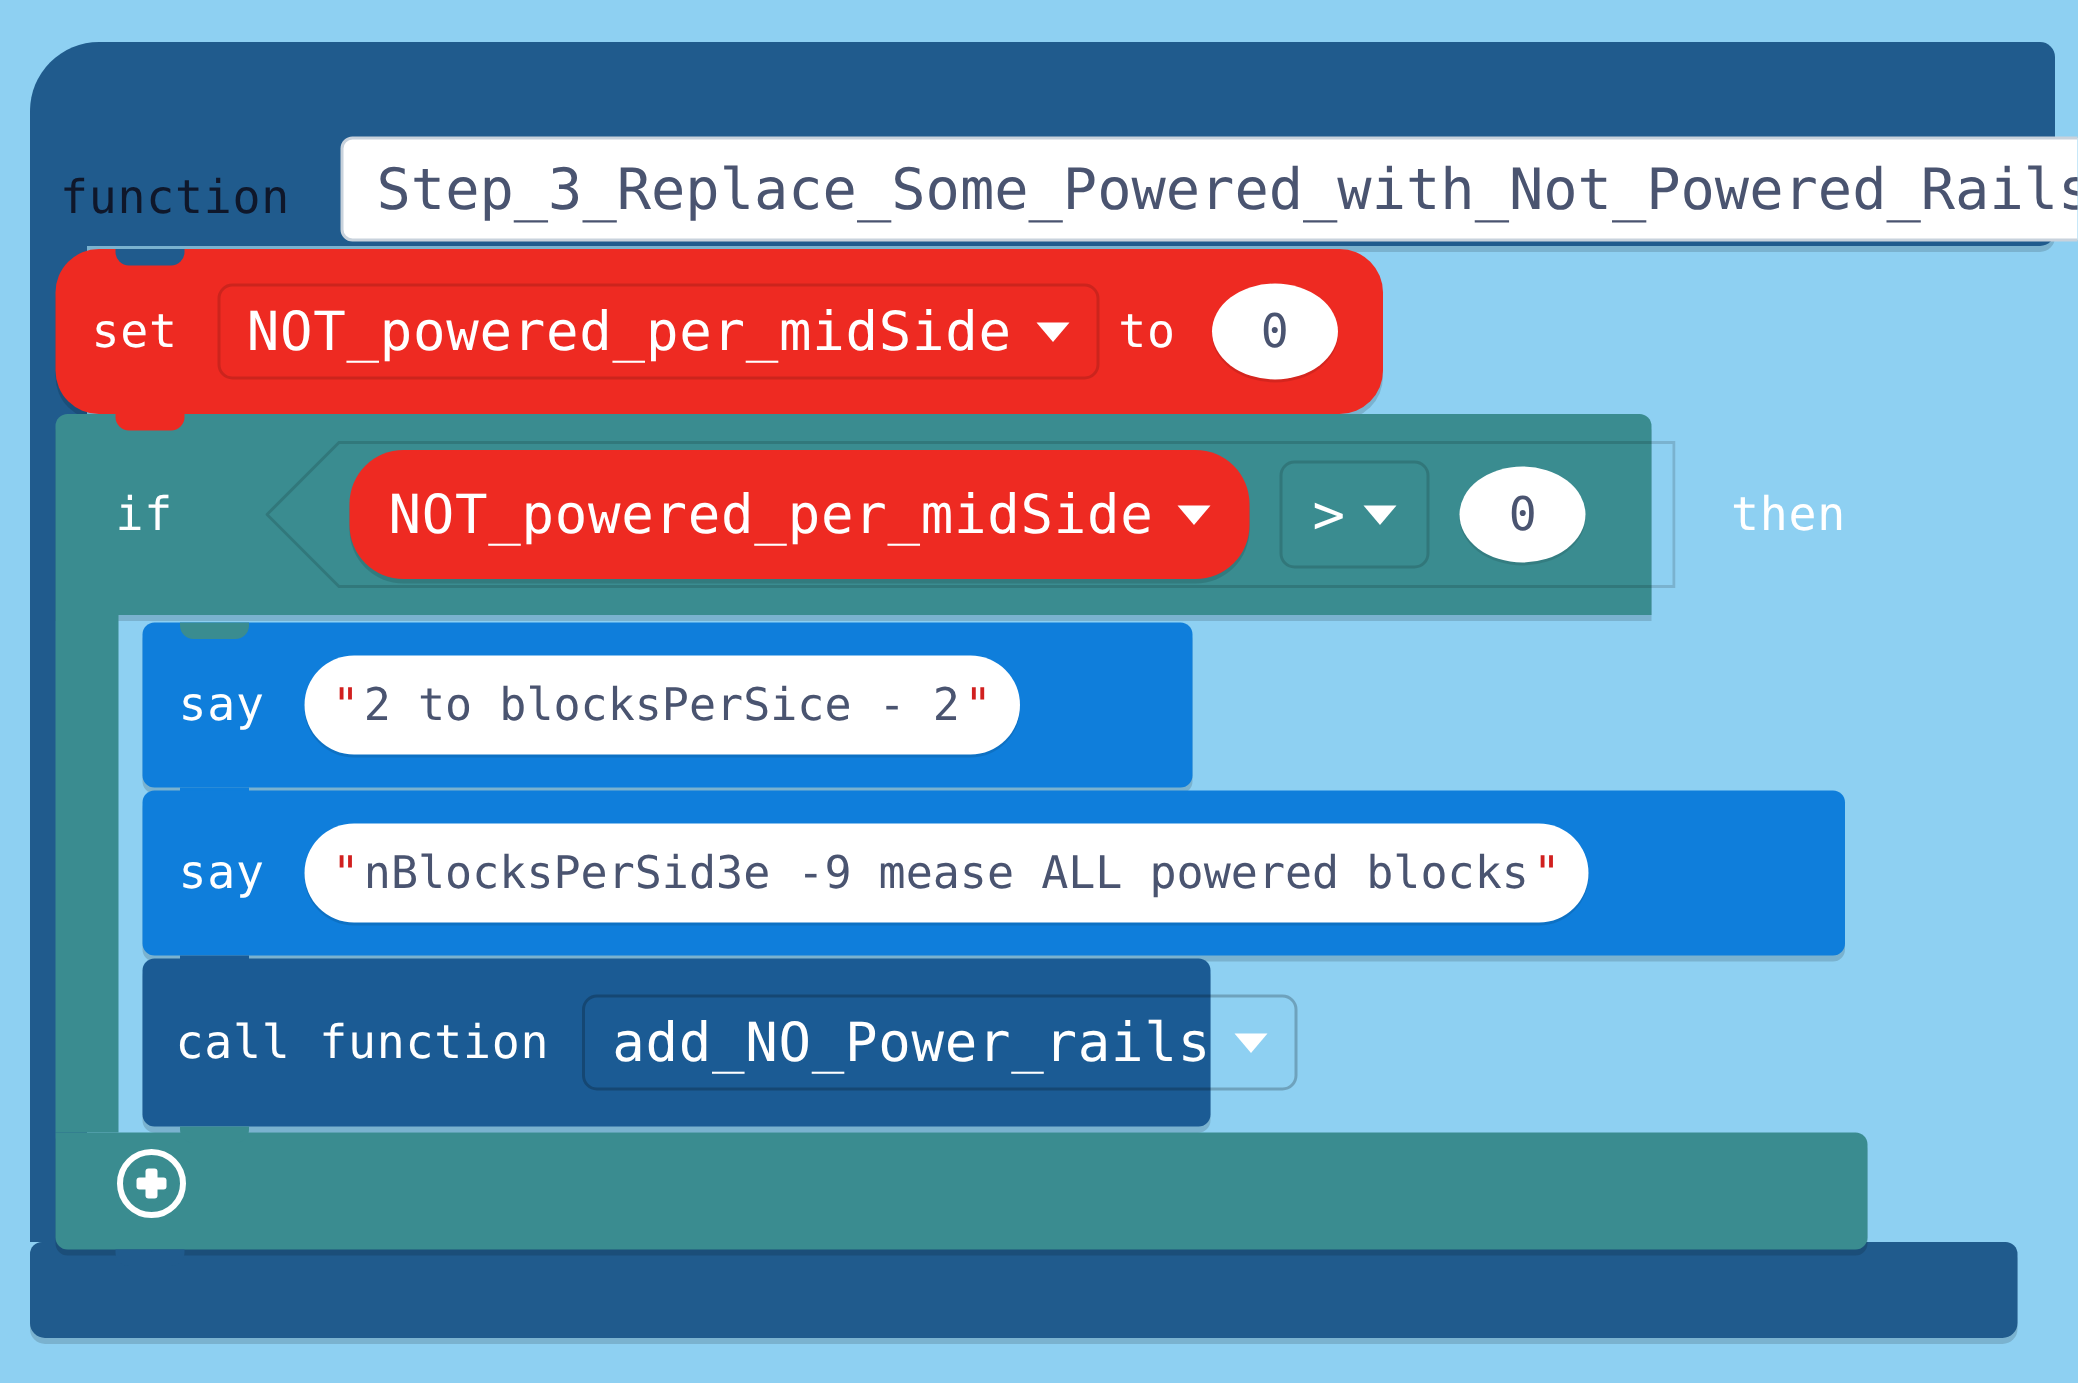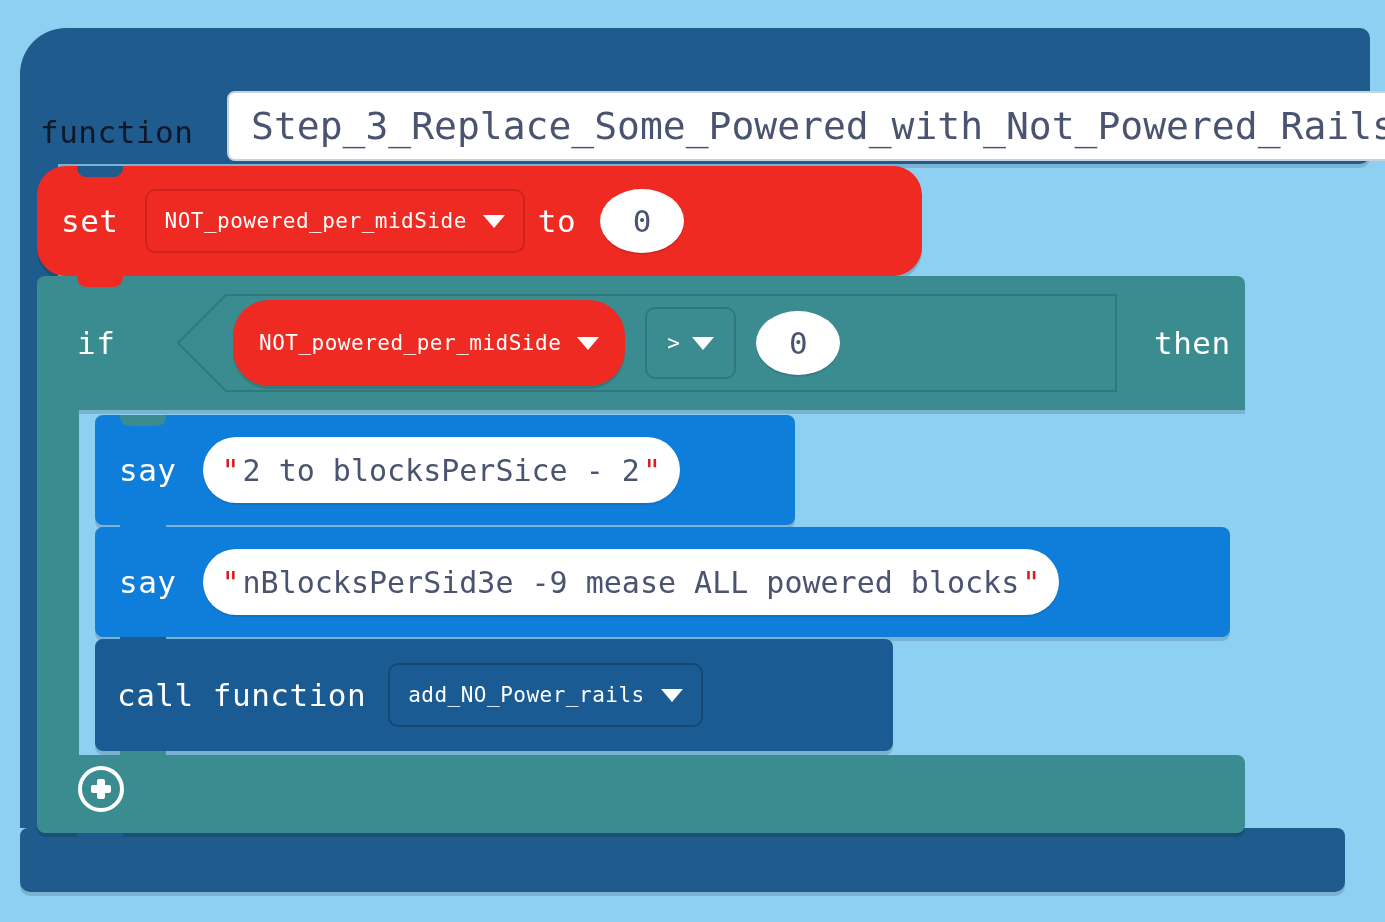--- a/index.html
+++ b/index.html
@@ -119,21 +119,21 @@
     align-items: center;
     gap: 16px;
     height: 64px;
     border: 2px solid rgba(0,0,0,0.14);
     border-radius: 10px;
     padding: 0 18px;
     box-sizing: border-box;
   }
   .dd-text {
     color: #ffffff;
-    font-size: 21px;
+    font-size: 36px;
     white-space: nowrap;
     letter-spacing: 0.5px;
   }
   .caret {
     width: 0;
     height: 0;
     border-left: 11px solid transparent;
     border-right: 11px solid transparent;
     border-top: 13px solid #ffffff;
     flex: none;
@@ -182,21 +182,21 @@
     padding-left: 24px;
     border-radius: 29px;
   }
   #set-block .notch-top { background: #205B8D; top: 0; }
   #set-block .notch-bot { background: #3A8C90; bottom: -11px; }
 
   
   #if-block {
     left: 37px;
     top: 276px;
-    width: 1208px;
+    width: 1064px;
     height: 134px;
     background: #3A8C90;
     border-radius: 8px 8px 0 0;
     padding-left: 40px;
   }
   #if-block .notch-top { background: #EE2A22; top: 0; }
 
   .if-hex {
     position: absolute;
     left: 140px;
@@ -306,21 +306,21 @@
     height: 110px;
     background: #0F7EDB;
     padding-left: 24px;
   }
   #say-2 .notch-bot { background: #1B5B94; bottom: -11px; left: 25px; }
 
   
   #call-block {
     left: 95px;
     top: 639px;
-    width: 798px;
+    width: 712px;
     height: 112px;
     background: #1B5B94;
     padding-left: 22px;
     gap: 22px;
   }
   #call-block .notch-bot { background: #3A8C90; bottom: -11px; left: 25px; }
 
   .dd-field-dark {
     border: 2px solid rgba(0,0,0,0.22);
   }

